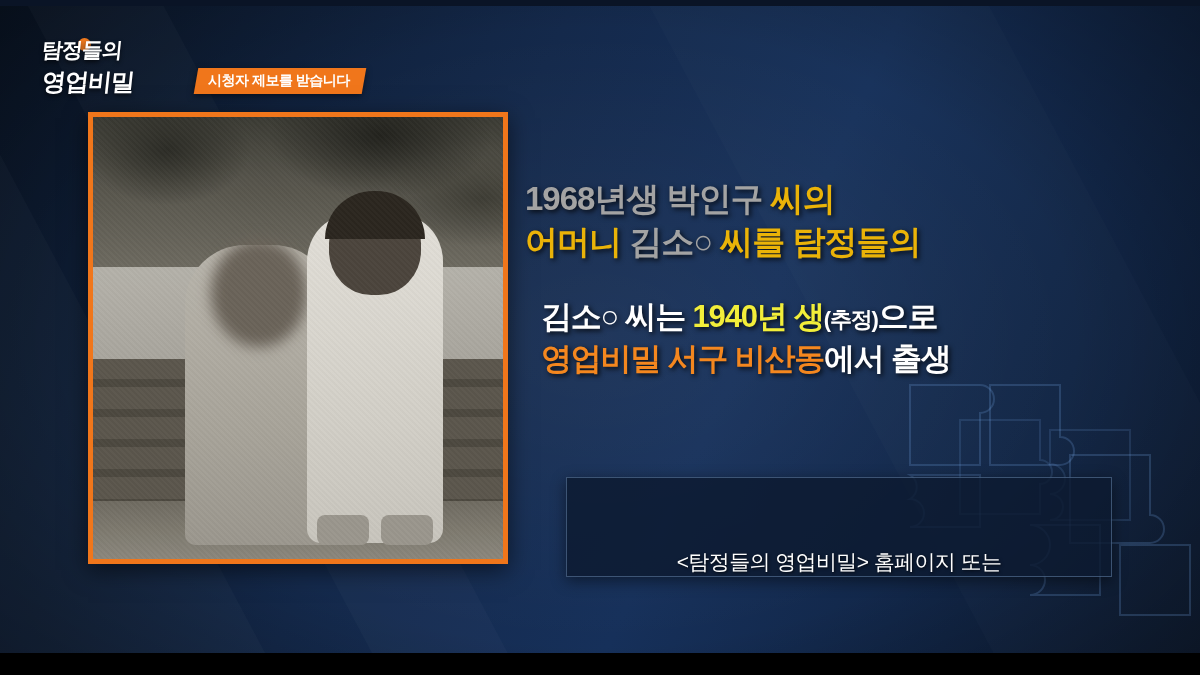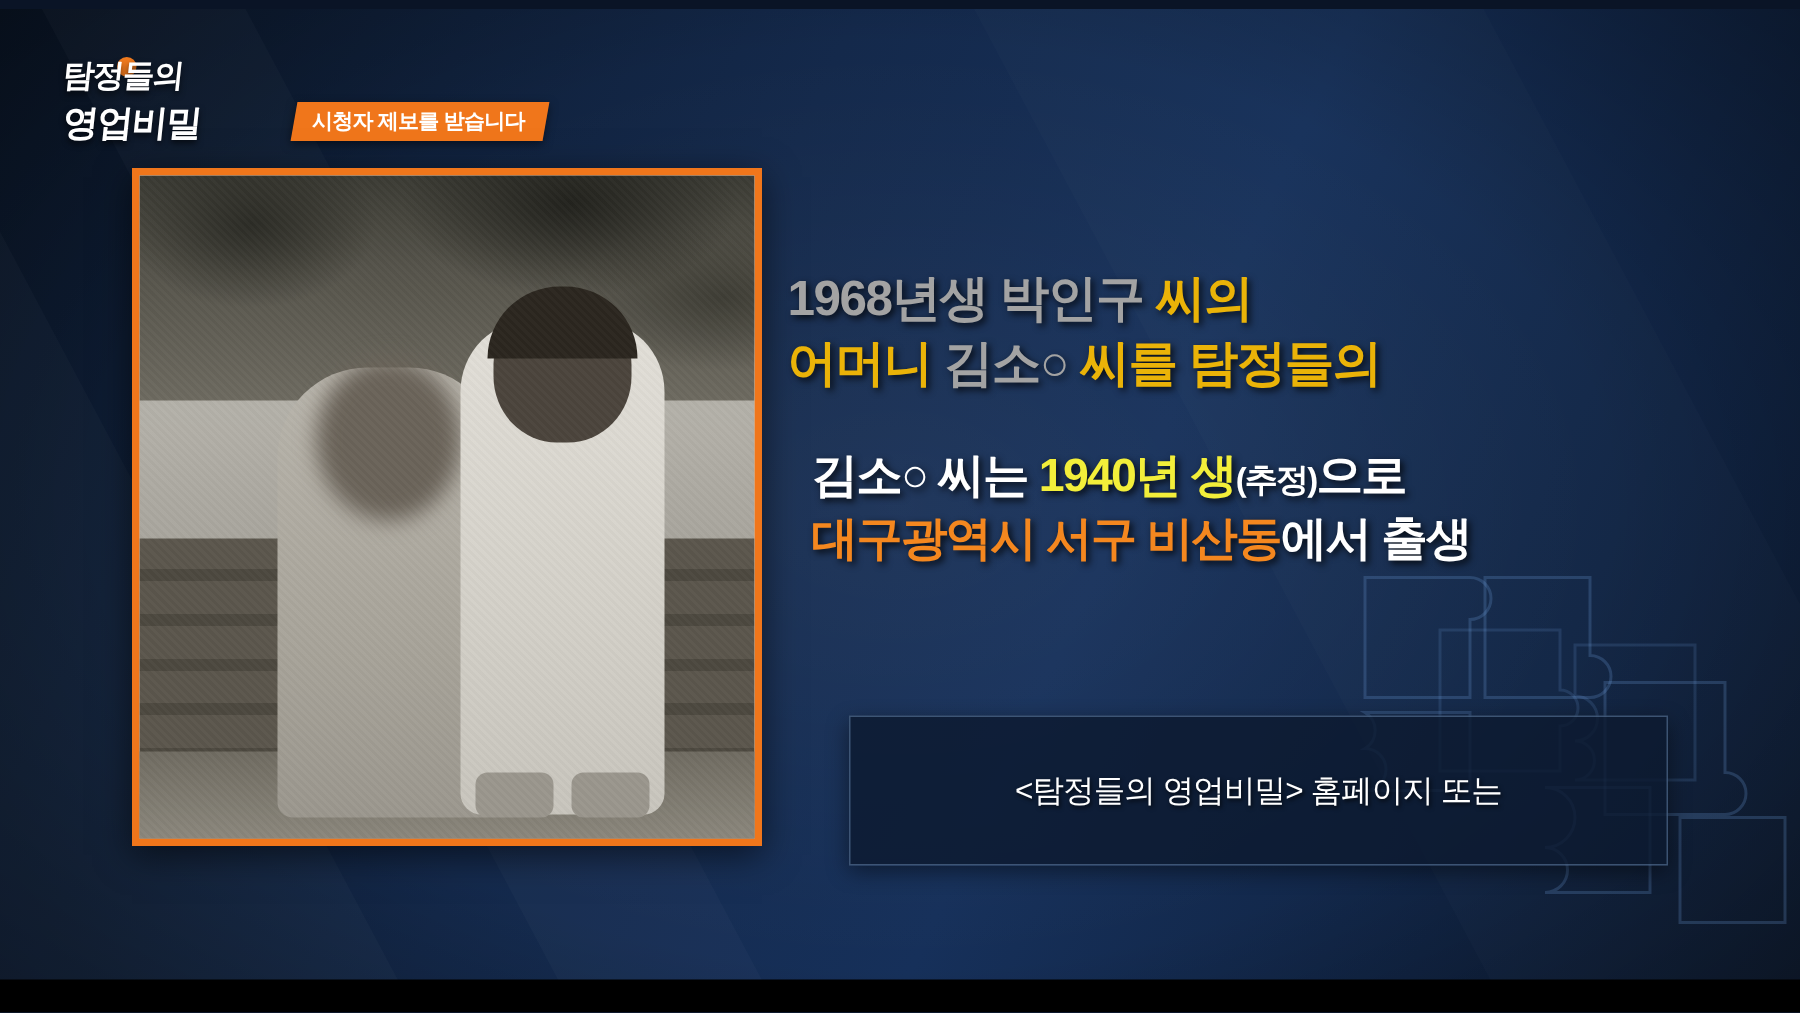--- a/index.html
+++ b/index.html
@@ -105,21 +105,21 @@
   }
   #body .w{color:#ffffff;}
   #body .y{color:#f2ee3a;}
   #body .o{color:#f4871f;}
   #body .small{font-size:22px;}
   
   #infopanel{
     position:absolute;left:566px;top:477px;width:544px;height:98px;
     background:rgba(12,26,48,0.82);
     border:1px solid rgba(150,190,235,0.35);
-    display:flex;flex-direction:column;align-items:center;justify-content:center;
+    display:flex;flex-direction:column;align-items:center;justify-content:flex-end;
     gap:4px;
     box-shadow:0 4px 14px rgba(0,0,0,.45);
   }
   #infopanel div{
     color:#ffffff;font-size:21px;letter-spacing:-0.6px;white-space:nowrap;
     text-shadow:1px 1px 3px rgba(0,0,0,.8);
   }
   
   #letterbox{position:absolute;left:0;bottom:0;width:1200px;height:22px;background:#000;}
   #topbox{position:absolute;left:0;top:0;width:1200px;height:6px;background:#0a1426;}
@@ -187,21 +187,21 @@
   <div>
     <span class="w">어머니 </span><span class="y">김소○</span><span class="w"> 씨를 탐정들의</span>
   </div>
 </div>
 
 <div id="body">
   <div>
     <span class="w">김소○ 씨는 </span><span class="y">1940년 생</span><span class="w small">(추정)</span><span class="w">으로</span>
   </div>
   <div>
-    <span class="o">대구광역시 서구 비산동</span><span class="w">에서 출생</span>
+    <span class="o">영업비밀 서구 비산동</span><span class="w">에서 출생</span>
   </div>
 </div>
 
 <div id="infopanel">
   <div>&lt;탐정들의 영업비밀&gt; 홈페이지 또는</div>
 </div>
 
 <div id="letterbox"></div>
 
 </body></html>

